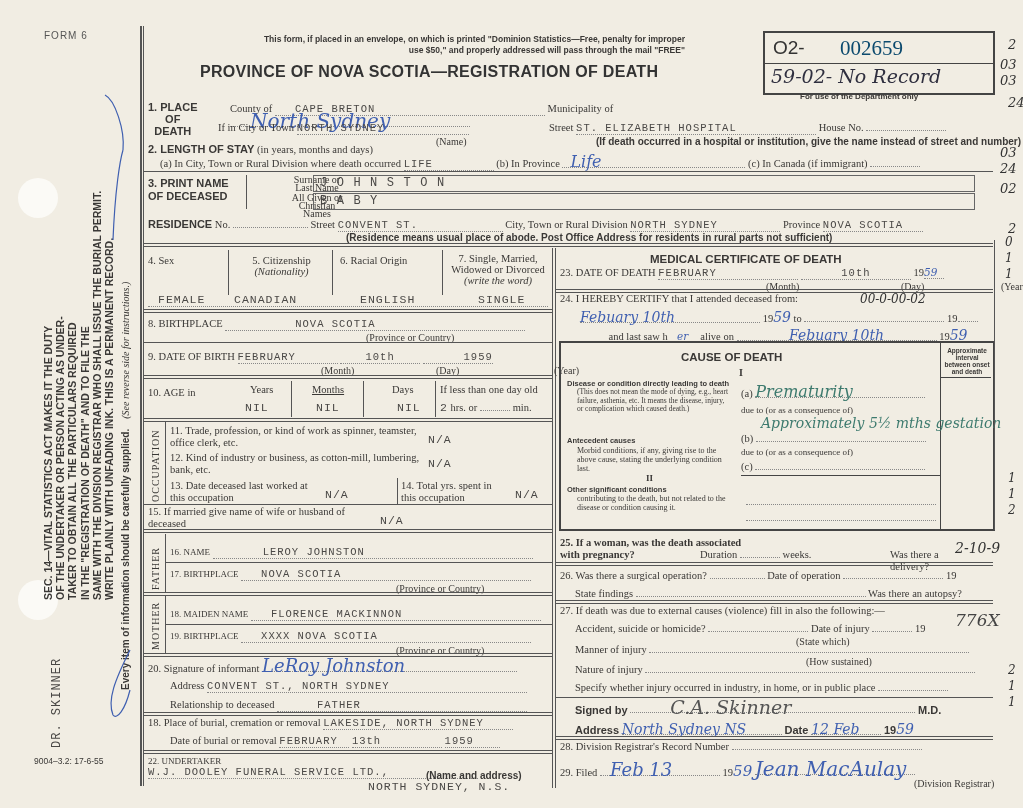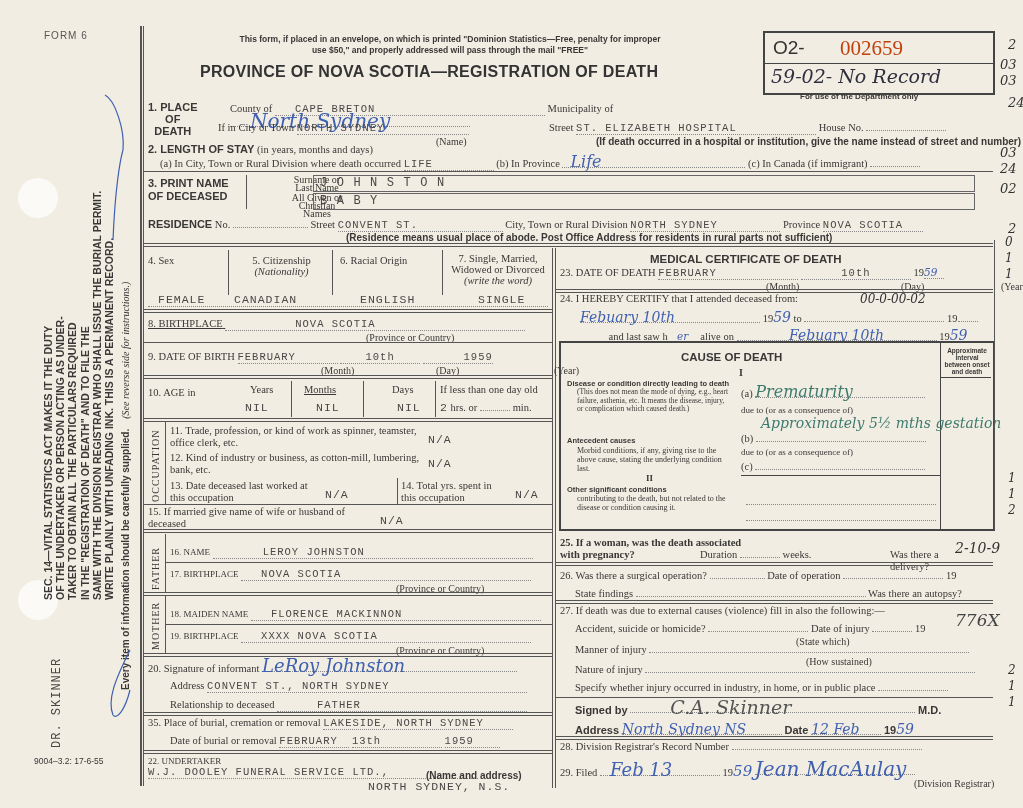--- a/index.html
+++ b/index.html
@@ -43,30 +43,30 @@
 <div class="vert mono" style="left:50px;top:748px;font-size:12px;">DR. SKINNER</div>
 <svg class="abs" style="left:95px;top:90px;" width="50" height="640">
   <path d="M10 5 C20 10,30 40,28 60 M28 60 C25 70,20 100,18 150" stroke="#3f5fb0" fill="none" stroke-width="1.2"></path>
   <path d="M35 560 C20 590,12 610,18 625 C22 630,30 620,35 600" stroke="#3f5fb0" fill="none" stroke-width="1.2"></path>
 </svg>
 <div class="abs sans" style="left:34px;top:756px;font-size:8.5px;">9004–3.2: 17-6-55</div>
 
 <div class="vl" style="left:140px;top:26px;height:760px;width:2px;"></div>
 <div class="vl" style="left:143px;top:26px;height:760px;"></div>
 
-<div class="abs sans b" style="left:215px;top:34px;width:470px;text-align:center;font-size:8.5px;line-height:11px;">
+<div class="abs sans b" style="left:215px;top:34px;width:470px;text-align:right;font-size:8.5px;line-height:11px;">
   <div>This form, if placed in an envelope, on which is printed "Dominion Statistics—Free, penalty for improper</div>
   <div>use $50," and properly addressed will pass through the mail "FREE"</div>
 </div>
 <div class="abs sans b" style="left:200px;top:63px;font-size:16px;letter-spacing:.3px;color:#333;">PROVINCE OF NOVA SCOTIA—REGISTRATION OF DEATH</div>
 
 <div class="abs" style="left:763px;top:31px;width:228px;height:60px;border:2px solid #444;">
   <div style="position:absolute;left:0;top:30px;width:228px;height:1px;background:#444;"></div>
   <div class="abs sans" style="left:8px;top:4px;font-size:19px;color:#333;">O2-</div>
-  <div class="abs" style="left:75px;top:3px;font-size:21px;font-family:'Liberation Serif',serif;color:#c2410c;">002659</div>
+  <div class="abs" style="left:75px;top:3px;font-size:21px;font-family:'Liberation Serif',serif;color:#0c4a6e;">002659</div>
   <div class="abs hand" style="left:6px;top:32px;font-size:19px;color:#2f2f3f;">59-02- No Record</div>
 </div>
 <div class="abs sans b" style="left:800px;top:92px;font-size:8px;">For use of the Department only</div>
 
 <div class="abs hand" style="left:1000px;top:38px;font-size:13px;color:#333;line-height:1;">
   <div style="position:absolute;top:0;left:8px;">2</div>
   <div style="position:absolute;top:20px;left:0;">03</div>
   <div style="position:absolute;top:36px;left:0;">03</div>
   <div style="position:absolute;top:58px;left:8px;">24</div>
   <div style="position:absolute;top:108px;left:0;">03</div>
@@ -153,21 +153,21 @@
   <i>(write the word)</i>
 </div>
 <div class="abs mono dot" style="left:148px;top:293px;width:400px;height:13px;font-size:11.5px;">
   <span style="position:absolute;left:10px;">FEMALE</span>
   <span style="position:absolute;left:86px;">CANADIAN</span>
   <span style="position:absolute;left:212px;">ENGLISH</span>
   <span style="position:absolute;left:330px;">SINGLE</span>
 </div>
 <div class="hl2" style="left:143px;top:309px;width:409px;"></div>
 
-<div class="abs lbl" style="left:148px;top:318px;width:400px;text-decoration:underline;">
+<div class="abs lbl" style="left:148px;top:318px;width:400px;">
   <span>8. BIRTHPLACE</span>
   <span class="mono dot" style="display:inline-block;width:300px;padding-left:70px;box-sizing:border-box;">NOVA SCOTIA</span>
 </div>
 <div class="abs tiny" style="left:330px;top:332px;">(Province or Country)</div>
 <div class="hl" style="left:143px;top:342px;width:409px;"></div>
 
 <div class="abs lbl" style="left:148px;top:351px;width:400px;">
   <span>9. DATE OF BIRTH</span>
   <span class="mono dot" style="display:inline-block;width:100px;">FEBRUARY</span>
   <span class="mono dot" style="display:inline-block;width:80px;text-align:center;">10th</span>
@@ -176,21 +176,21 @@
 <div class="abs tiny" style="left:285px;top:365px;">(Month)</div>
 <div class="abs tiny" style="left:400px;top:365px;">(Day)</div>
 <div class="abs tiny" style="left:518px;top:365px;">(Year)</div>
 <div class="hl2" style="left:143px;top:375px;width:409px;"></div>
 
 <div class="abs lbl" style="left:148px;top:387px;">10. AGE in</div>
 <div class="vl" style="left:291px;top:381px;height:36px;"></div>
 <div class="vl" style="left:363px;top:381px;height:36px;"></div>
 <div class="vl" style="left:435px;top:381px;height:36px;"></div>
 <div class="abs lbl" style="left:250px;top:384px;">Years</div>
-<div class="abs lbl" style="left:304px;top:384px;text-decoration:underline;">Months</div>
+<div class="abs lbl" style="left:312px;top:384px;text-decoration:underline;">Months</div>
 <div class="abs lbl" style="left:392px;top:384px;">Days</div>
 <div class="abs lbl" style="left:440px;top:384px;">If less than one day old</div>
 <div class="abs mono" style="left:245px;top:401px;font-size:11.5px;">NIL</div>
 <div class="abs mono" style="left:316px;top:401px;font-size:11.5px;">NIL</div>
 <div class="abs mono" style="left:397px;top:401px;font-size:11.5px;">NIL</div>
 <div class="abs lbl" style="left:440px;top:401px;">
   <span class="mono" style="font-size:11.5px;">2</span>
   <span>hrs. or</span>
   <span class="dot" style="display:inline-block;width:30px;"></span>
   <span>min.</span>
@@ -249,21 +249,21 @@
   <span>Address</span>
   <span class="mono dot" style="display:inline-block;width:320px;">CONVENT ST., NORTH SYDNEY</span>
 </div>
 <div class="abs lbl" style="left:170px;top:699px;width:380px;">
   <span>Relationship to deceased</span>
   <span class="mono dot" style="display:inline-block;width:250px;padding-left:40px;box-sizing:border-box;">FATHER</span>
 </div>
 <div class="hl2" style="left:143px;top:712px;width:409px;"></div>
 
 <div class="abs lbl" style="left:148px;top:717px;width:400px;">
-  <span>35. Place of burial, cremation or removal</span>
+  <span>18. Place of burial, cremation or removal</span>
   <span class="mono dot" style="display:inline-block;width:190px;">LAKESIDE, NORTH SYDNEY</span>
 </div>
 <div class="abs lbl" style="left:170px;top:735px;width:380px;">
   <span>Date of burial or removal</span>
   <span class="mono dot" style="display:inline-block;width:70px;">FEBRUARY</span>
   <span class="mono dot" style="display:inline-block;width:90px;">13th</span>
   <span class="mono dot" style="display:inline-block;width:55px;">1959</span>
 </div>
 <div class="hl2" style="left:143px;top:750px;width:409px;"></div>
 

